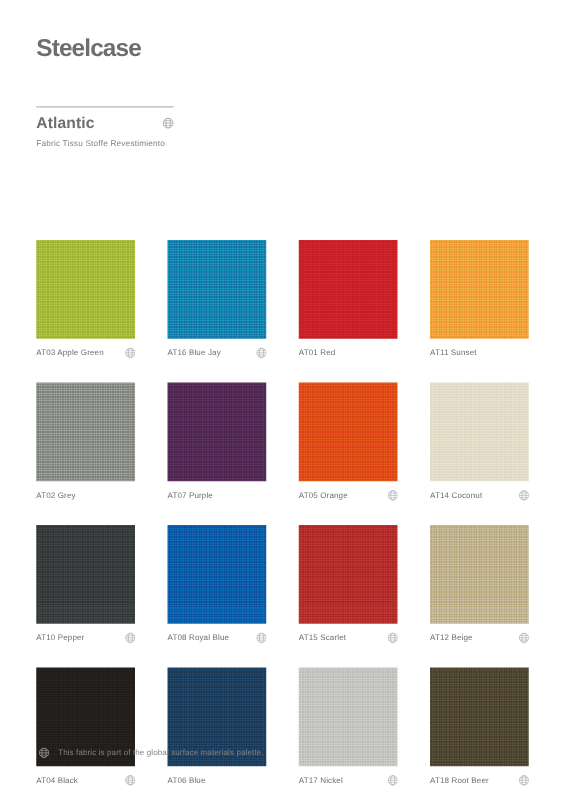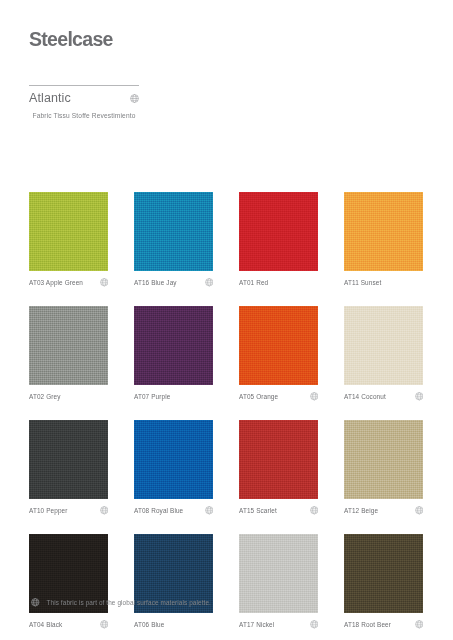--- a/index.html
+++ b/index.html
@@ -15,21 +15,20 @@
     position: relative;
     overflow: hidden;
   }
 
   .page {
     width: 453px;
     height: 640px;
     box-sizing: border-box;
     padding: 0;
     position: relative;
-    text-align: center;
   }
 
   
   .brand {
     position: absolute;
     left: 29px;
     top: 28px;
     font-size: 19.5px;
     font-weight: bold;
     letter-spacing: -0.7px;
@@ -53,20 +52,21 @@
     display: flex;
     align-items: center;
     justify-content: space-between;
     width: 110px;
     padding-top: 5px;
   }
   .title-text {
     font-size: 12.5px;
     color: #6d6e71;
     letter-spacing: 0.1px;
+    font-weight: bold;
   }
   .subtitle {
     font-size: 6.6px;
     color: #808285;
     letter-spacing: 0.15px;
     padding-top: 7px;
     white-space: nowrap;
   }
 
   

